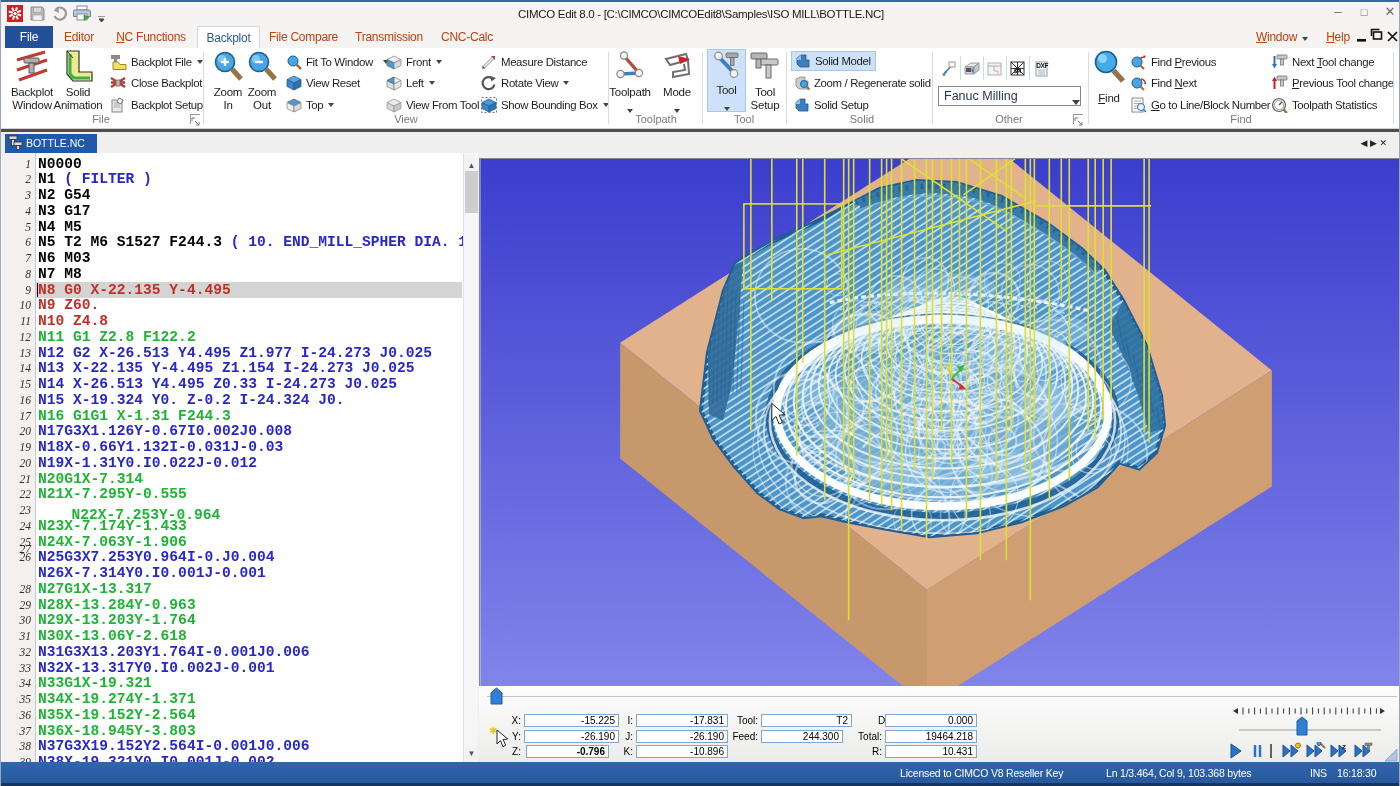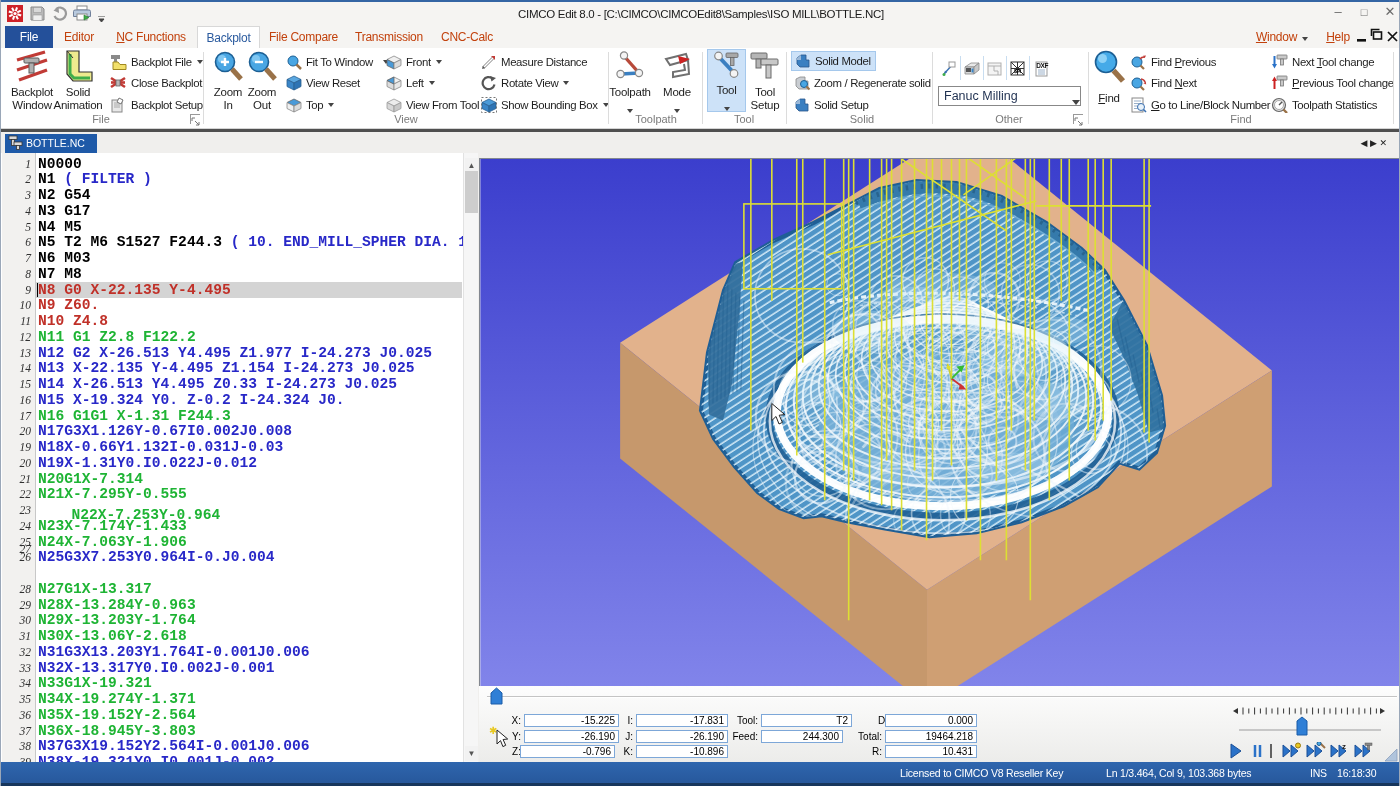--- a/index.html
+++ b/index.html
@@ -547,20 +547,21 @@
 <div class="cl" style="top:254.5px;"><span class="g">N16 G1G1 X-1.31 F244.3</span></div>
 <div class="cl" style="top:270.25px;"><span class="b">N17G3X1.126Y-0.67I0.002J0.008</span></div>
 <div class="cl" style="top:286.0px;"><span class="b">N18X-0.66Y1.132I-0.031J-0.03</span></div>
 <div class="cl" style="top:301.75px;"><span class="b">N19X-1.31Y0.I0.022J-0.012</span></div>
 <div class="cl" style="top:317.5px;"><span class="g">N20G1X-7.314</span></div>
 <div class="cl" style="top:333.25px;"><span class="g">N21X-7.295Y-0.555</span></div>
 <div class="cl" style="top:354px;padding-left:36px;"><span class="g">N22X-7.253Y-0.964</span></div>
 <div class="cl" style="top:364.75px;"><span class="g">N23X-7.174Y-1.433</span></div>
 <div class="cl" style="top:380.5px;"><span class="g">N24X-7.063Y-1.906</span></div>
 <div class="cl" style="top:396.25px;"><span class="b">N25G3X7.253Y0.964I-0.J0.004</span></div>
+<div class="cl" style="top:412.0px;"><span class="b">N26X-7.314Y0.I0.001J-0.001</span></div>
 <div class="cl" style="top:427.75px;"><span class="g">N27G1X-13.317</span></div>
 <div class="cl" style="top:443.5px;"><span class="g">N28X-13.284Y-0.963</span></div>
 <div class="cl" style="top:459.25px;"><span class="g">N29X-13.203Y-1.764</span></div>
 <div class="cl" style="top:475.0px;"><span class="g">N30X-13.06Y-2.618</span></div>
 <div class="cl" style="top:490.75px;"><span class="b">N31G3X13.203Y1.764I-0.001J0.006</span></div>
 <div class="cl" style="top:506.5px;"><span class="b">N32X-13.317Y0.I0.002J-0.001</span></div>
 <div class="cl" style="top:522.25px;"><span class="g">N33G1X-19.321</span></div>
 <div class="cl" style="top:538.0px;"><span class="g">N34X-19.274Y-1.371</span></div>
 <div class="cl" style="top:553.75px;"><span class="g">N35X-19.152Y-2.564</span></div>
 <div class="cl" style="top:569.5px;"><span class="g">N36X-18.945Y-3.803</span></div>
@@ -873,21 +874,21 @@
         </svg>
 <svg style="position:absolute;left:10px;top:38px;" width="26" height="26">
           <text x="0" y="10" font-size="10" fill="#e8c820">✱</text>
           <path d="M8,6 l0,14 3.5,-3.4 2.4,6 2.8,-1.3 -2.6,-5.8 4.6,-0.5 z" fill="#fff" stroke="#222" stroke-width="1"></path>
         </svg>
 <div class="flbl" style="left:2px;top:28px;width:40px;">X:</div>
 <div class="fld" style="left:45px;top:28px;width:95px;">-15.225</div>
 <div class="flbl" style="left:2px;top:43.5px;width:40px;">Y:</div>
 <div class="fld" style="left:45px;top:43.5px;width:95px;">-26.190</div>
 <div class="flbl" style="left:2px;top:59px;width:40px;">Z:</div>
-<div class="fld" style="left:41px;top:59px;width:95px;">-0.796</div>
+<div class="fld" style="left:47px;top:59px;width:83px;font-weight:bold;">-0.796</div>
 <div class="flbl" style="left:114px;top:28px;width:40px;">I:</div>
 <div class="fld" style="left:157px;top:28px;width:92px;">-17.831</div>
 <div class="flbl" style="left:114px;top:43.5px;width:40px;">J:</div>
 <div class="fld" style="left:157px;top:43.5px;width:92px;">-26.190</div>
 <div class="flbl" style="left:114px;top:59px;width:40px;">K:</div>
 <div class="fld" style="left:157px;top:59px;width:92px;">-10.896</div>
 <div class="flbl" style="left:239px;top:28px;width:40px;">Tool:</div>
 <div class="fld" style="left:282px;top:28px;width:91px;">T2</div>
 <div class="flbl" style="left:239px;top:43.5px;width:40px;">Feed:</div>
 <div class="fld" style="left:282px;top:43.5px;width:82px;">244.300</div>

